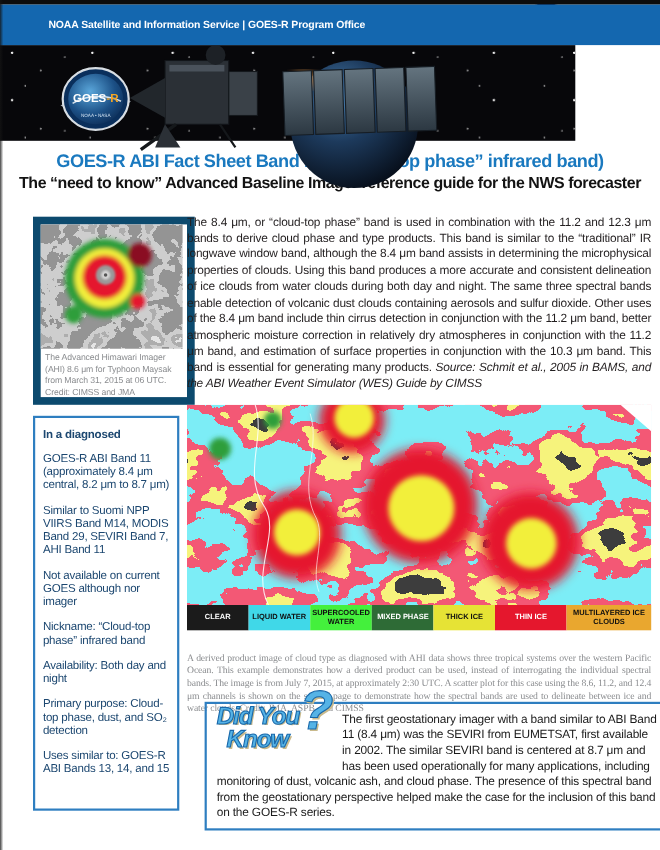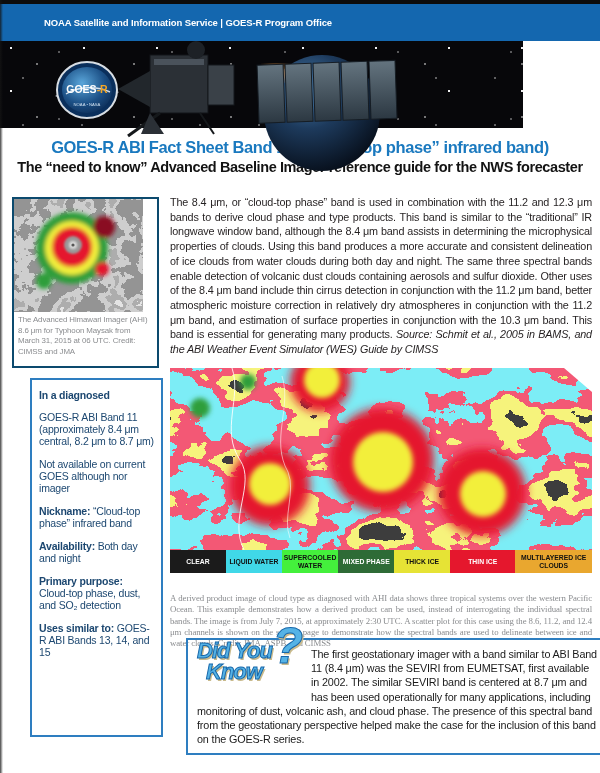--- a/index.html
+++ b/index.html
@@ -32,30 +32,30 @@
   .sat-svg{left:0;top:0;width:600px;height:95px;overflow:visible;}
   .goesr-logo{left:54px;top:19px;width:66px;height:60px;z-index:6;}
 
   
   .page-title{left:0;top:138px;width:600px;text-align:center;
     font-size:16.5px;font-weight:bold;color:#1a79bf;letter-spacing:-0.4px;}
   .page-subtitle{left:0;top:159px;width:600px;text-align:center;
     font-size:14.5px;font-weight:bold;color:#131313;letter-spacing:-0.4px;}
 
   
-  .ahi-box{left:12px;top:197px;width:147px;height:171px;border:2px solid #0c4a6e;
+  .ahi-box{left:30px;top:197px;width:147px;height:171px;border:7px solid #0c4a6e;
     box-sizing:border-box;background:#fff;}
   .ahi-img{display:block;width:129px;height:113px;}
   .ahi-caption{padding:3px 4px 0 4px;font-size:7.9px;line-height:10.6px;
     color:#8a8c8f;letter-spacing:-0.1px;}
   .nutshell{left:30px;top:378px;width:133px;height:359px;border:2px solid #2e7ec0;
     box-sizing:border-box;background:#fff;padding:9px 7px;color:#1c4770;}
   .nutshell .hd{font-size:10.5px;font-weight:bold;margin-bottom:10px;letter-spacing:-0.2px;}
   .nutshell .it{font-size:10.5px;line-height:12px;letter-spacing:-0.2px;margin-bottom:11px;}
-  .nutshell .it b{font-weight:bold;margin-top:29px;}
+  .nutshell .it b{font-weight:normal;margin-top:29px;}
 
   
   .intro{left:170px;top:195px;width:422px;font-size:10.8px;line-height:14.7px;
     letter-spacing:-0.15px;text-align:justify;color:#231f20;}
   .intro .src{font-style:italic;}
   .prod{left:170px;top:368px;width:422px;height:182px;overflow:hidden;}
   .prod svg{display:block;width:422px;height:182px;}
   .legend{left:170px;top:550px;width:422px;height:23px;display:flex;}
   .legend .seg{flex:1;display:flex;align-items:center;justify-content:center;text-align:center;
     font-size:6.8px;font-weight:bold;line-height:7.6px;padding:0 2px;letter-spacing:0;}
@@ -192,20 +192,21 @@
       <circle cx="59" cy="46" r="4" fill="#d8d8d8"></circle>
     </g>
     <circle cx="59" cy="46" r="1.6" fill="#555"></circle>
   </svg>
   <div class="ahi-caption">The Advanced Himawari Imager (AHI) 8.6 μm for Typhoon Maysak from March 31, 2015 at 06 UTC. Credit: CIMSS and JMA</div>
 </div>
 
 <div class="abs nutshell">
   <div class="hd">In a diagnosed</div>
   <div class="it"><b></b><span>GOES-R ABI Band 11 (approximately 8.4 μm central, 8.2 μm to 8.7 μm)</span></div>
+  <div class="it"><b></b><span>Similar to Suomi NPP VIIRS Band M14, MODIS Band 29, SEVIRI Band 7, AHI Band 11</span></div>
   <div class="it"><b></b><span>Not available on current GOES although nor imager</span></div>
   <div class="it"><b>Nickname:</b><span> “Cloud-top phase” infrared band</span></div>
   <div class="it"><b>Availability:</b><span> Both day and night</span></div>
   <div class="it"><b>Primary purpose:</b><span> Cloud-top phase, dust, and SO₂ detection</span></div>
   <div class="it"><b>Uses similar to:</b><span> GOES-R ABI Bands 13, 14, and 15</span></div>
 </div>
 
 <p class="abs intro" style="margin:0">
   <span>The 8.4 μm, or “cloud-top phase” band is used in combination with the 11.2 and 12.3 μm bands to derive cloud phase and type products. This band is similar to the “traditional” IR longwave window band, although the 8.4 μm band assists in determining the microphysical properties of clouds. Using this band produces a more accurate and consistent delineation of ice clouds from water clouds during both day and night. The same three spectral bands enable detection of volcanic dust clouds containing aerosols and sulfur dioxide. Other uses of the 8.4 μm band include thin cirrus detection in conjunction with the 11.2 μm band, better atmospheric moisture correction in relatively dry atmospheres in conjunction with the 11.2 μm band, and estimation of surface properties in conjunction with the 10.3 μm band. This band is essential for generating many products.</span>
   <span class="src">Source: Schmit et al., 2005 in BAMS, and the ABI Weather Event Simulator (WES) Guide by CIMSS</span>

